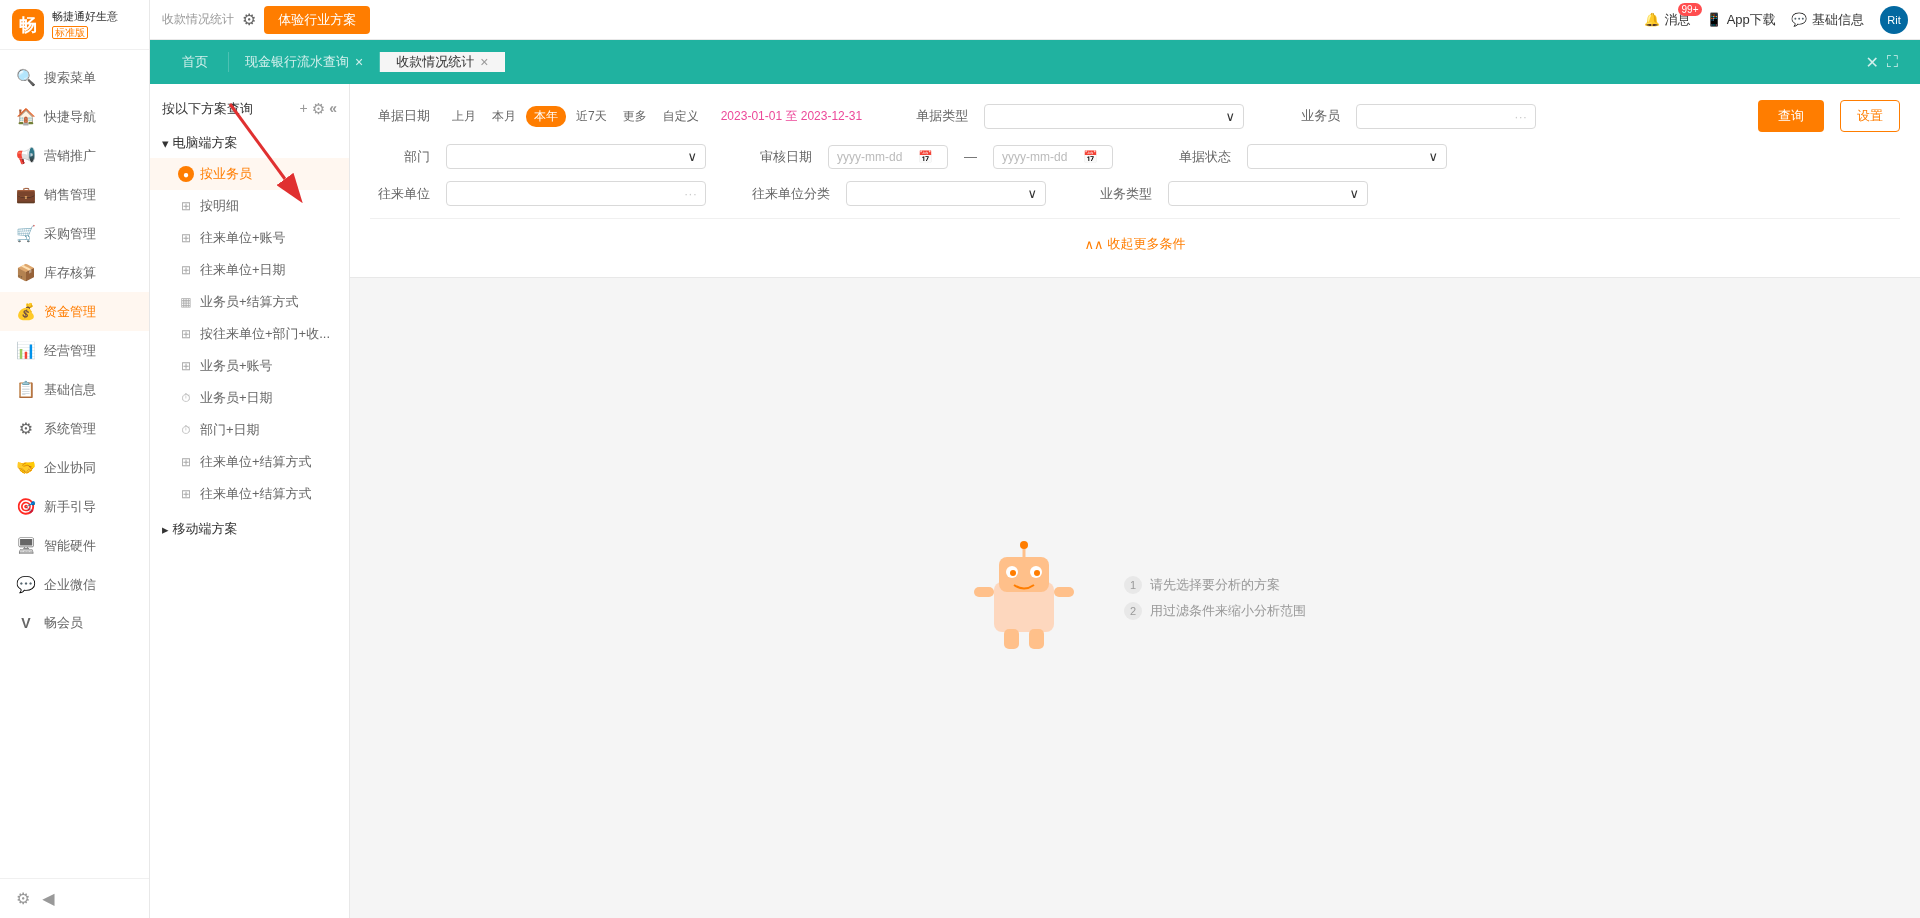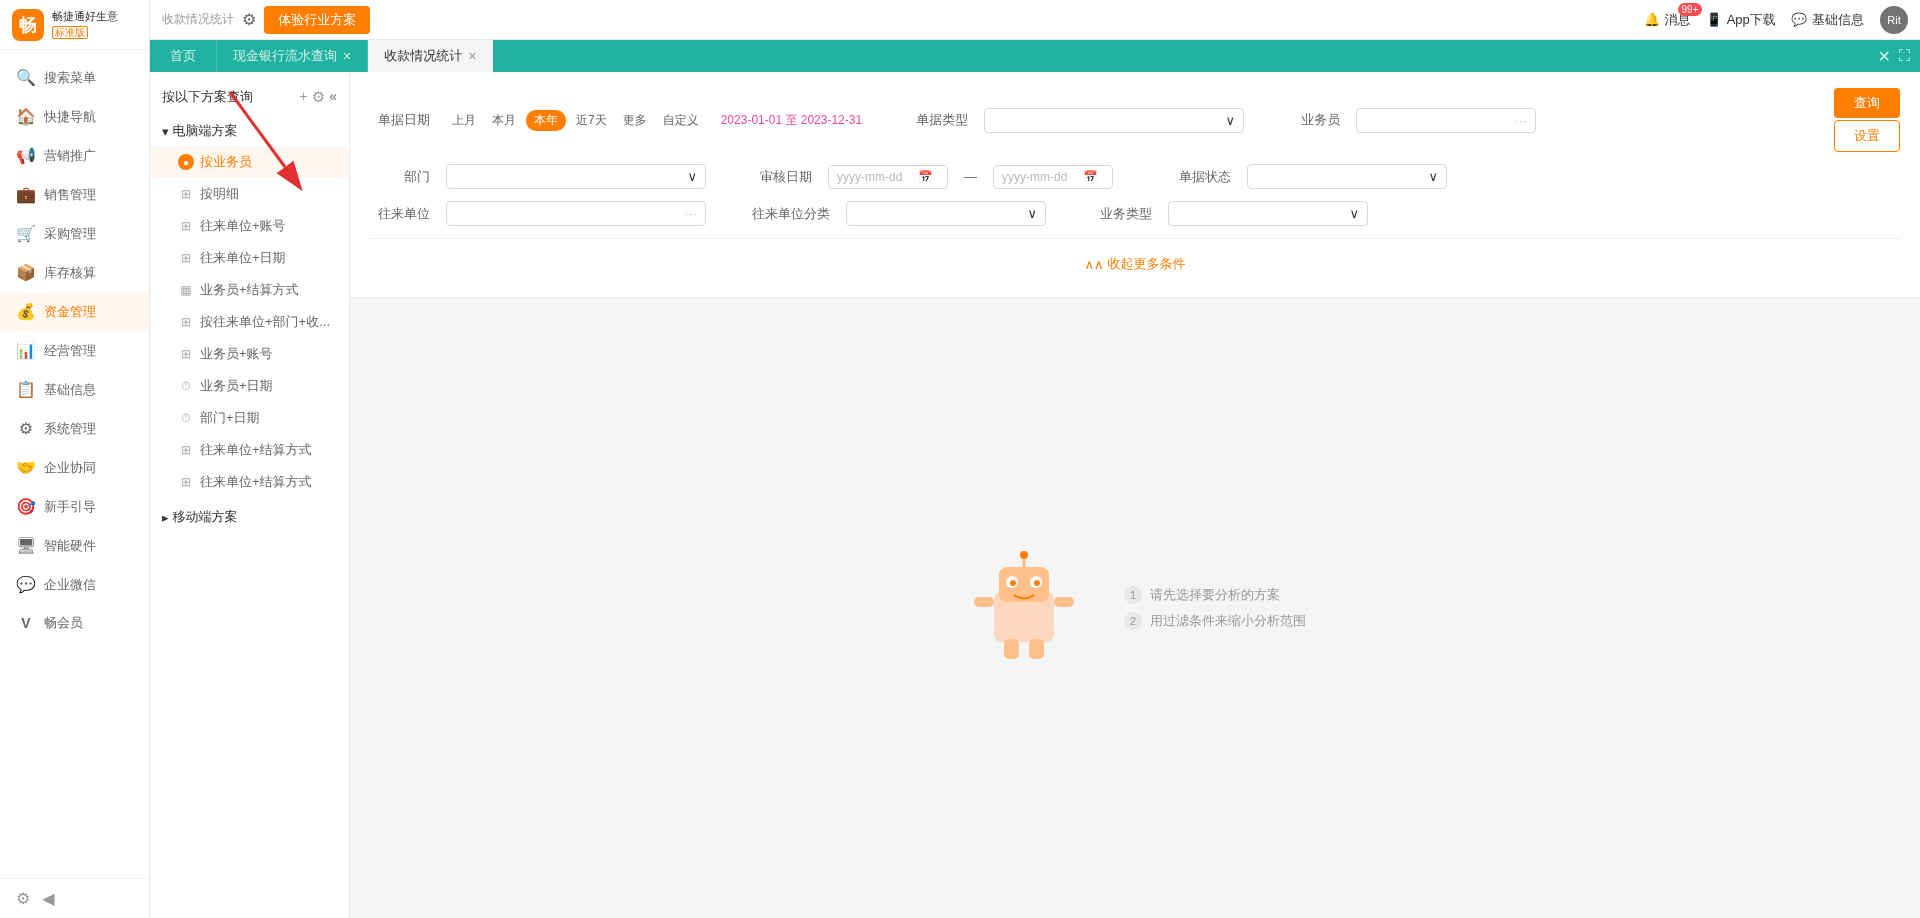--- a/index.html
+++ b/index.html
@@ -66,21 +66,21 @@
       cursor: pointer;
       color: #333;
       font-size: 13px;
       display: flex;
       align-items: center;
       gap: 4px;
     }
     .user-avatar {
       width: 28px;
       height: 28px;
-      background: #737373;
+      background: #0369a1;
       border-radius: 50%;
       display: flex;
       align-items: center;
       justify-content: center;
       color: #fff;
       font-size: 11px;
     }
 
     
     .sidebar {
@@ -155,25 +155,25 @@
     .main-content {
       margin-left: 150px;
       margin-top: 40px;
       height: calc(100vh - 40px);
       display: flex;
       flex-direction: column;
     }
 
     
     .tab-bar {
-      height: 32px;
+      height: 44px;
       background: #20b2a0;
       display: flex;
       align-items: center;
-      padding: 0;
+      padding: 12px;
       flex-shrink: 0;
     }
     .tab-item {
       height: 100%;
       display: flex;
       align-items: center;
       padding: 0 16px;
       cursor: pointer;
       color: rgba(255,255,255,0.8);
       font-size: 13px;
@@ -649,21 +649,21 @@
             <span class="placeholder"></span>
             <span>∨</span>
           </div>
 
           <span class="filter-label" style="margin-left:20px;">业务员</span>
           <div class="select-box" style="min-width:180px;">
             <span class="placeholder"></span>
             <span style="color:#ccc;">···</span>
           </div>
 
-          <div style="margin-left:auto; display:flex; flex-direction:column; gap:2px;">
+          <div style="margin-left:auto; display:flex; flex-direction:row; gap:16px;">
             <button class="query-btn">查询</button>
             <button class="settings-btn">设置</button>
           </div>
         </div>
 
         <div class="filter-row">
           <span class="filter-label">部门</span>
           <div class="select-box" style="min-width:260px;">
             <span class="placeholder"></span>
             <span>∨</span>

